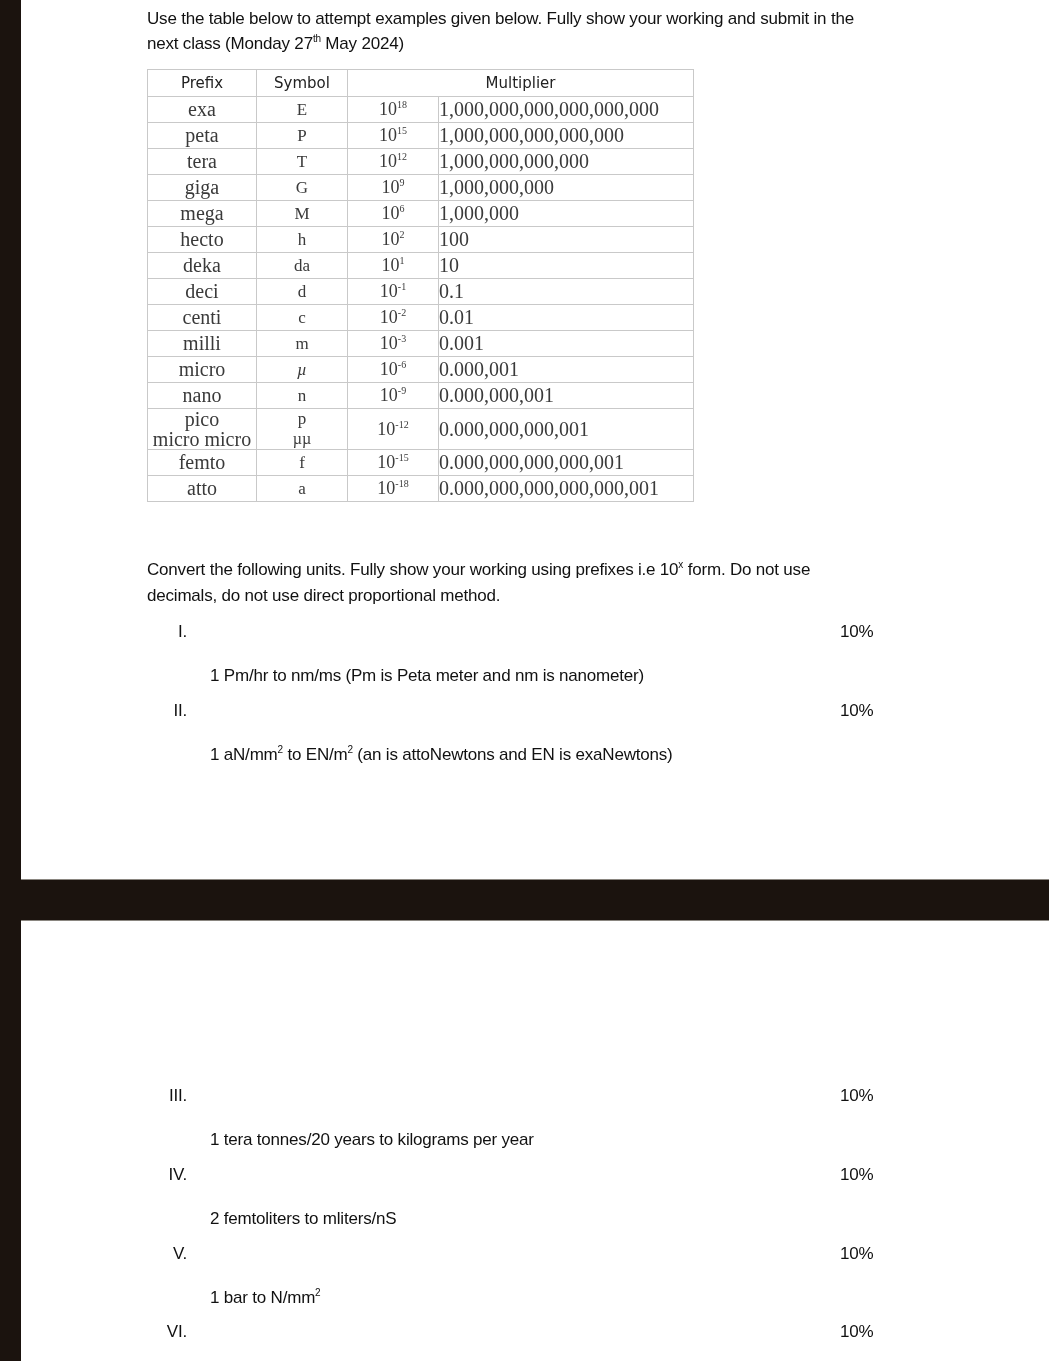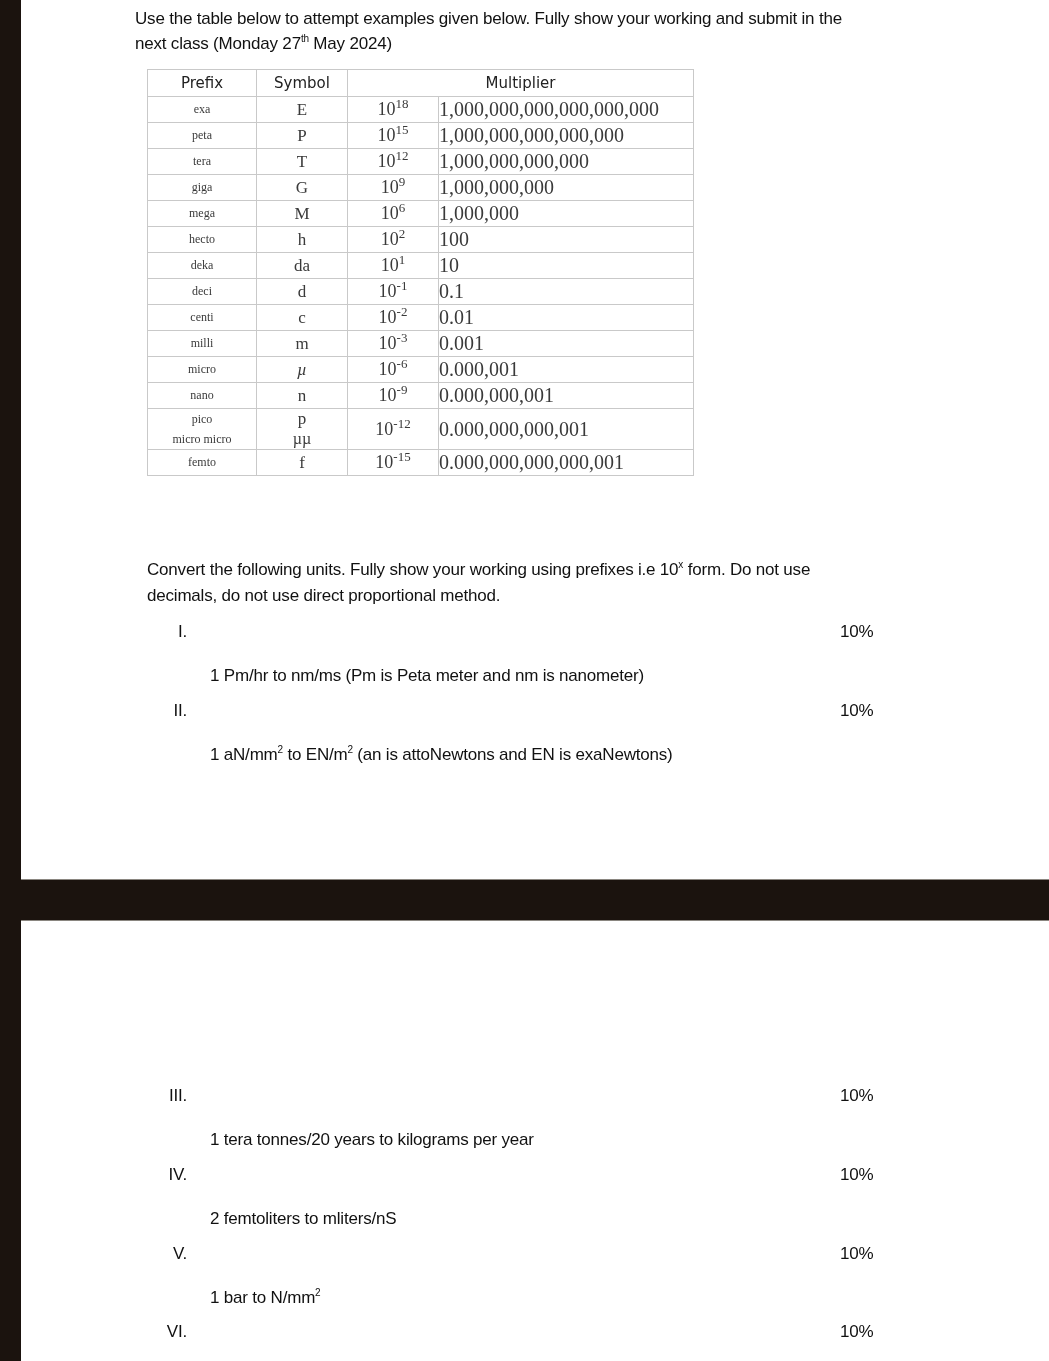--- a/index.html
+++ b/index.html
@@ -6,39 +6,39 @@
   body {
     width:1049px; height:1361px; position:relative; overflow:hidden;
     background:#ffffff;
     font-family:"Liberation Sans", "DejaVu Sans", sans-serif;
     color:#111;
   }
   .left-bar { position:absolute; left:0; top:0; width:21px; height:1361px; background:#1b130e; }
   .page-gap { position:absolute; left:21px; top:879px; width:1028px; height:42px; background:#1b130e;
               border-top:1px solid #8a8680; border-bottom:1px solid #8a8680; box-sizing:border-box; }
 
-  .intro { position:absolute; left:135px; top:6px; width:790px; font-size:17px; line-height:25px; letter-spacing:-0.2px; }
+  .intro { position:absolute; left:147px; top:6px; width:790px; font-size:17px; line-height:25px; letter-spacing:-0.2px; }
   .intro sup, .para sup, .q-text sup { font-size:10px; line-height:0; vertical-align:7px; }
 
   table.prefix-table {
     position:absolute; left:147px; top:69px; width:546px;
     border-collapse:collapse; table-layout:fixed;
     font-family:"Liberation Serif", "DejaVu Serif", serif; color:#3a3a3a;
   }
   table.prefix-table td, table.prefix-table th {
     border:1px solid #c9c9c9; padding:0; height:25px; overflow:hidden; white-space:nowrap;
   }
   table.prefix-table th {
     font-family:"DejaVu Sans", sans-serif; font-weight:normal; font-size:15px; color:#222; height:26px; text-align:center;
   }
-  td.c-prefix { text-align:center; font-size:12px; }
+  td.c-prefix { text-align:center; font-size:20px; }
   td.c-symbol { text-align:center; font-size:17px; }
   td.c-exp { text-align:center; font-size:18px; border-right:1px solid #c9c9c9; }
   td.c-val { text-align:left; font-size:20px; padding-left:2px;margin-left:41px; }
-  td.c-exp sup { font-size:13px; vertical-align:7px; line-height:0; }
+  td.c-exp sup { font-size:10px; vertical-align:7px; line-height:0; }
   tr.tall td { height:38px; line-height:20px; }
 
   .para { position:absolute; left:147px; top:557px; width:740px; font-size:17px; line-height:26px; letter-spacing:-0.2px; }
 
   .question { position:absolute; left:147px; width:740px; height:24px; font-size:17px; letter-spacing:-0.2px; }
   .q-num { position:absolute; width:40px; text-align:right; }
   .q-text { position:absolute; left:63px; white-space:nowrap;margin-top:44px; }
   .q-weight { position:absolute; left:693px; }
 </style>
 </head>
@@ -150,20 +150,26 @@
         </td>
       <td class="c-exp"><span>10</span><sup>-12</sup></td>
       <td class="c-val">0.000,000,000,001</td>
     </tr>
     <tr>
       <td class="c-prefix">femto</td>
       <td class="c-symbol">f</td>
       <td class="c-exp"><span>10</span><sup>-15</sup></td>
       <td class="c-val">0.000,000,000,000,001</td>
     </tr>
+    <tr>
+      <td class="c-prefix">atto</td>
+      <td class="c-symbol">a</td>
+      <td class="c-exp"><span>10</span><sup>-18</sup></td>
+      <td class="c-val">0.000,000,000,000,000,001</td>
+    </tr>
   </tbody>
 </table>
 
 <div class="para">
   <div><span>Convert the following units. Fully show your working using prefixes i.e 10</span><sup>x</sup><span> form. Do not use</span></div>
   <div>decimals, do not use direct proportional method.</div>
 </div>
 
 <div class="question" style="top:622px">
   <span class="q-num">I.</span>

